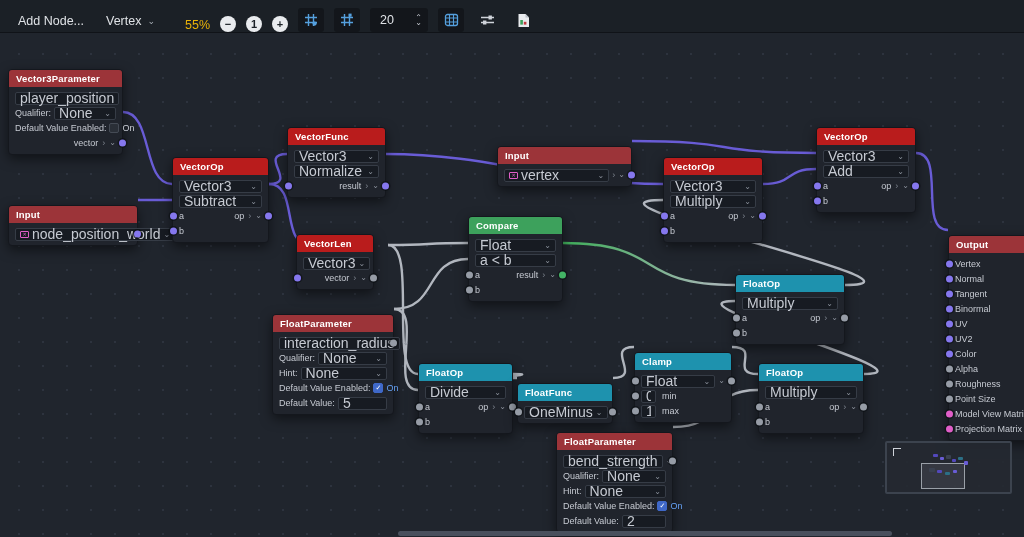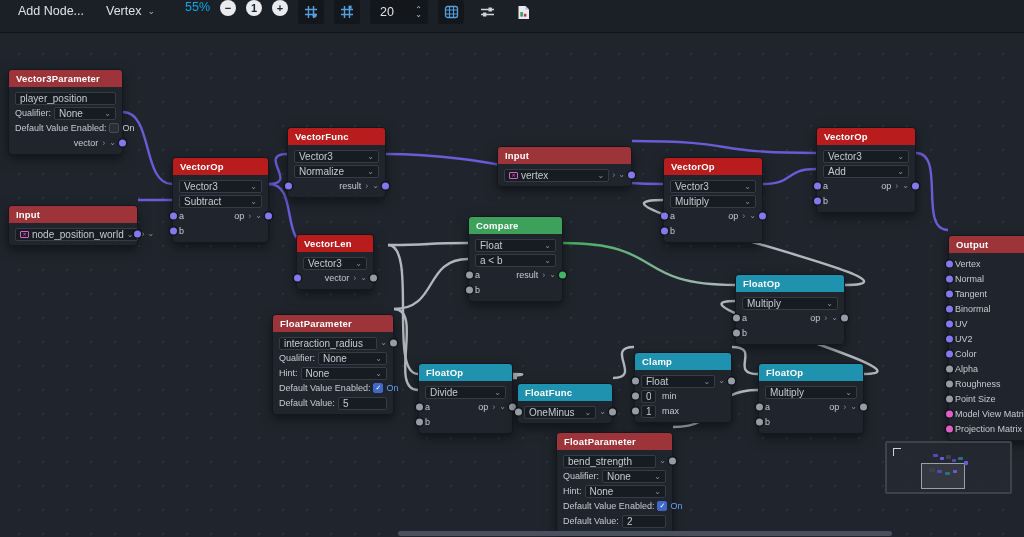--- a/index.html
+++ b/index.html
@@ -2,37 +2,37 @@
 <html><head>
 <meta charset="utf-8">
 <style>
   * { margin:0; padding:0; box-sizing:border-box; }
   html,body { width:1024px; height:537px; overflow:hidden; background:#14171c;
     font-family:"Liberation Sans", sans-serif; }
   #app { position:relative; width:1024px; height:537px; background:#20252d; }
 
   
   #toolbar { position:absolute; left:0; top:0; width:1024px; height:33px;
-    background:#1b2026; border-bottom:1px solid #101318; display:flex; align-items:flex-start;
+    background:#1b2026; border-bottom:1px solid #101318; display:flex; align-items:flex-end;
     gap:10px; padding:0 12px; z-index:40; color:#dfe2e6; font-size:12.5px; }
   .tbtn { background:transparent; border:none; color:#dfe2e6; font-family:inherit;
     font-size:12.5px; cursor:pointer; padding:4px 6px; border-radius:3px; display:flex;
     align-items:center; gap:6px; }
   .tsep { width:4px; }
   .caret-sm { font-size:9px; color:#aab0b8; }
   .circbtn { width:16px; height:16px; border-radius:50%; background:#e9ebee; color:#1b2026;
     font-size:11px; font-weight:bold; display:flex; align-items:center; justify-content:center;
     border:none; cursor:pointer; line-height:1; }
   .iconbtn { width:26px; height:24px; display:flex; align-items:center; justify-content:center;
     background:transparent; border:none; border-radius:3px; cursor:pointer; }
   .iconbtn.pressed { background:#13161b; }
   #snap-box { background:#13161b; border-radius:3px; height:24px; display:flex;
     align-items:center; padding:0 6px 0 10px; min-width:58px; justify-content:space-between; }
   .spin { display:flex; flex-direction:column; line-height:5px; font-size:8px; color:#c6cad2; }
-  #zoom-label { color:#0ea5e9; }
+  #zoom-label { color:#eab308; }
 
   
   #stage { position:absolute; left:0; top:33px; width:1024px; height:504px; overflow:hidden;
     background-color:#20252d;
     background-image:radial-gradient(circle, #2d333e 1.3px, rgba(0,0,0,0) 1.4px);
     background-size:24px 24px; background-position:7px 9px; }
   #wires { position:absolute; left:0; top:-33px; width:1024px; height:537px; z-index:1;
     pointer-events:none; }
 
   
@@ -43,21 +43,21 @@
   .hdr-red    { background:#9c3439; }
   .hdr-purple { background:#b91c1c; }
   .hdr-green  { background:#3da15c; }
   .hdr-cyan   { background:#1e92ae; }
   .body { padding:3px 0; }
   .row { position:relative; display:flex; align-items:center; gap:3px; height:14px;
     margin:1px 6px; }
   .widget { background:#171b22; border:1px solid #363c46; border-radius:2px; height:13px;
     display:flex; align-items:center; padding:0 4px; gap:3px; color:#c6cad2; cursor:pointer; }
   .widget.flex, .widget.grow { flex:1; }
-  .widget .val { flex:1; white-space:nowrap; overflow:hidden; font-size:10px; }
+  .widget .val { flex:1; white-space:nowrap; overflow:hidden; font-size:14px; }
   .widget .caret { font-size:8px; color:#8b919b; }
   .widget.vbox { cursor:text; }
   .widget.small { flex:none; width:15px; justify-content:center; }
   .lbl { white-space:nowrap; }
   .lbl.ml { margin-left:3px; }
   .pl { white-space:nowrap; }
   .rcluster { margin-left:auto; display:flex; align-items:center; gap:4px; }
   .exp { color:#7f858f; font-size:9px; line-height:1; }
   .fold { color:#8b919b; font-size:8px; line-height:1; margin-left:auto; }
   .rcluster .fold { margin-left:0; }

